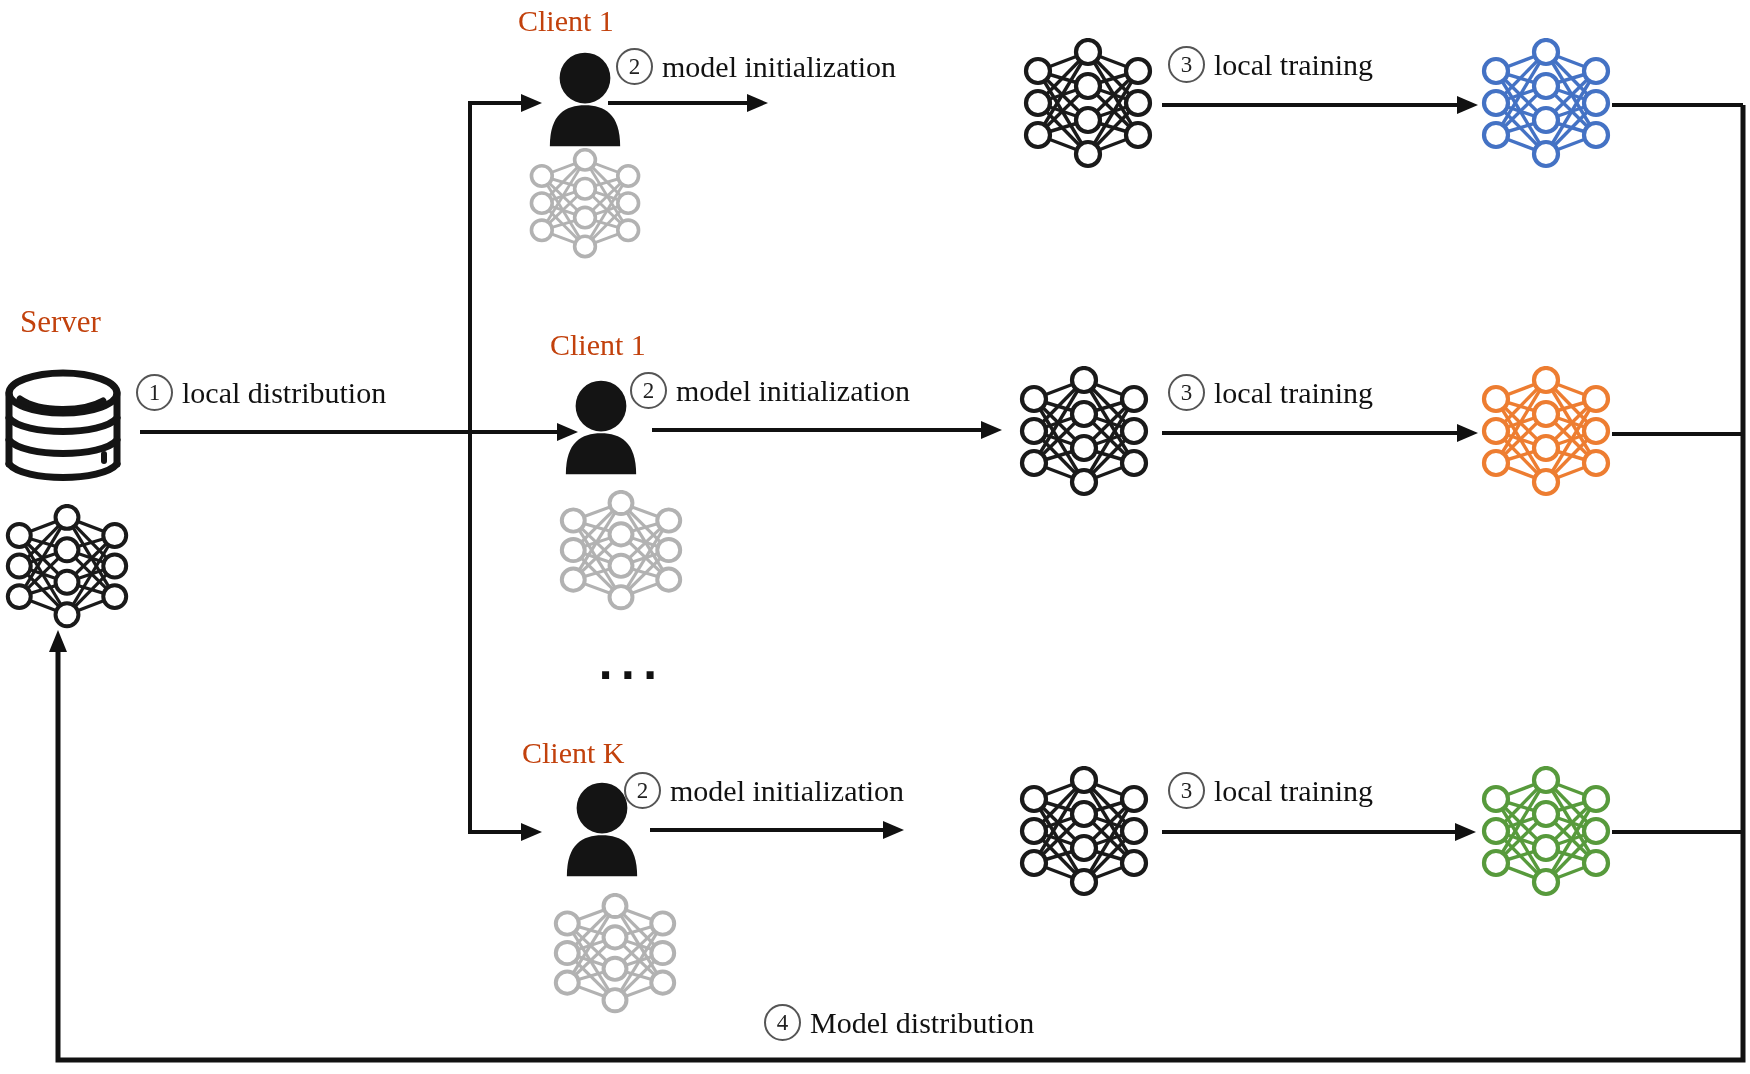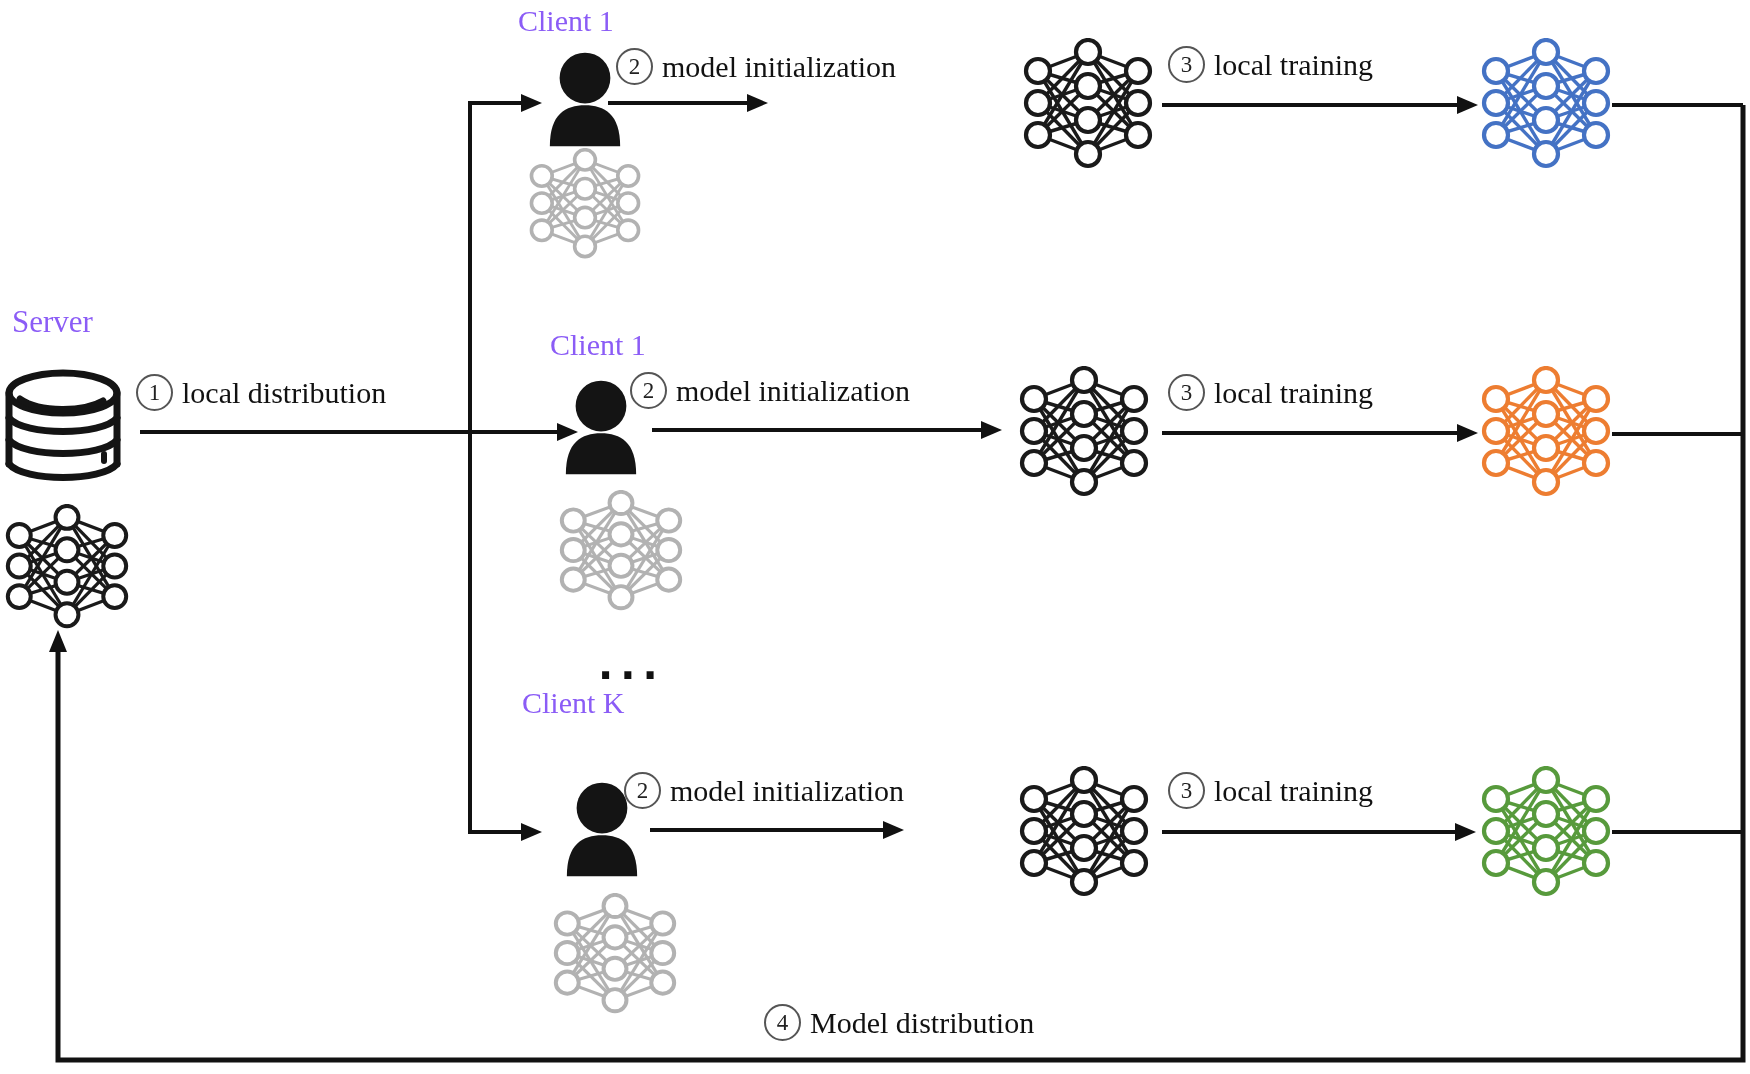--- a/index.html
+++ b/index.html
@@ -1,21 +1,21 @@
 <!DOCTYPE html>
 <html><head>
 <meta charset="utf-8">
 <style>
   html,body{margin:0;padding:0;background:#fff;}
   #canvas{
     position:relative;width:1750px;height:1074px;background:#ffffff;
     font-family:"Liberation Serif","DejaVu Serif",serif;color:#111;overflow:hidden;
   }
   .abs{position:absolute;}
-  .label{font-size:30px;white-space:nowrap;color:#8b5cf6;}
+  .label{font-size:30px;white-space:nowrap;color:#c2410c;}
   .step{display:flex;align-items:center;gap:9px;font-size:30px;white-space:nowrap;}
   .circnum{
     width:33px;height:33px;border:2px solid #555;border-radius:50%;
     display:inline-flex;align-items:center;justify-content:center;
     font-size:23px;line-height:1;flex:0 0 auto;color:#222;background:#fff;
   }
   .nn{position:absolute;}
   .nn svg{display:block;}
   #connectors{position:absolute;left:0;top:0;pointer-events:none;}
   #connectors line, #connectors path{stroke:#111;fill:none;}
@@ -61,21 +61,21 @@
     <polygon points="1476,832 1455,823 1455,841"></polygon>
 
     <line x1="1612" y1="105" x2="1743" y2="105" stroke-width="4"></line>
     <line x1="1612" y1="434" x2="1743" y2="434" stroke-width="4"></line>
     <line x1="1612" y1="832" x2="1743" y2="832" stroke-width="4"></line>
 
     <path d="M1743,105 L1743,1060 L58,1060 L58,648" stroke-width="5"></path>
     <polygon points="58,630 49,652 67,652"></polygon>
   </svg>
 
-  <div class="abs label" style="left:12px;top:304px;font-size:31px;">Server</div>
+  <div class="abs label" style="left:20px;top:304px;font-size:31px;">Server</div>
 
   <div class="db" style="left:2px;top:366px;">
     <svg width="122" height="126" viewBox="0 0 122 126">
       <g stroke="#141414" stroke-width="7" fill="none" stroke-linecap="round">
         <ellipse cx="61" cy="27" rx="54" ry="20"></ellipse>
         <path d="M18,33 C38,47 82,46 101,35"></path>
         <path d="M7,27 L7,98"></path>
         <path d="M115,27 L115,98"></path>
         <path d="M7,52 C22,70 100,70 115,52"></path>
         <path d="M7,74 C22,92 100,92 115,74"></path>
@@ -384,21 +384,21 @@
         <circle cx="66" cy="82" r="12" fill="#fff" stroke="#b2b2b2" stroke-width="4.2"></circle>
         <circle cx="66" cy="116" r="12" fill="#fff" stroke="#b2b2b2" stroke-width="4.2"></circle>
         <circle cx="116" cy="33" r="12" fill="#fff" stroke="#b2b2b2" stroke-width="4.2"></circle>
         <circle cx="116" cy="65" r="12" fill="#fff" stroke="#b2b2b2" stroke-width="4.2"></circle>
         <circle cx="116" cy="97" r="12" fill="#fff" stroke="#b2b2b2" stroke-width="4.2"></circle>
       </svg>
     </div>
 
   <div class="ellipsis" style="left:598px;top:660px;">...</div>
 
-  <div class="abs label" style="left:522px;top:686px;">Client K</div>
+  <div class="abs label" style="left:522px;top:736px;">Client K</div>
   <div class="person" style="left:561px;top:782px;">
     <svg width="82" height="95" viewBox="0 0 84 96">
       <circle cx="42" cy="26" r="26" fill="currentColor"></circle>
       <path d="M6,96 C6,63 22,54 42,54 C62,54 78,63 78,96 Z" fill="currentColor"></path>
     </svg>
   </div>
   <div class="abs step" style="left:624px;top:772px;">
     <span class="circnum">2</span>
     <span>model initialization</span>
   </div>

